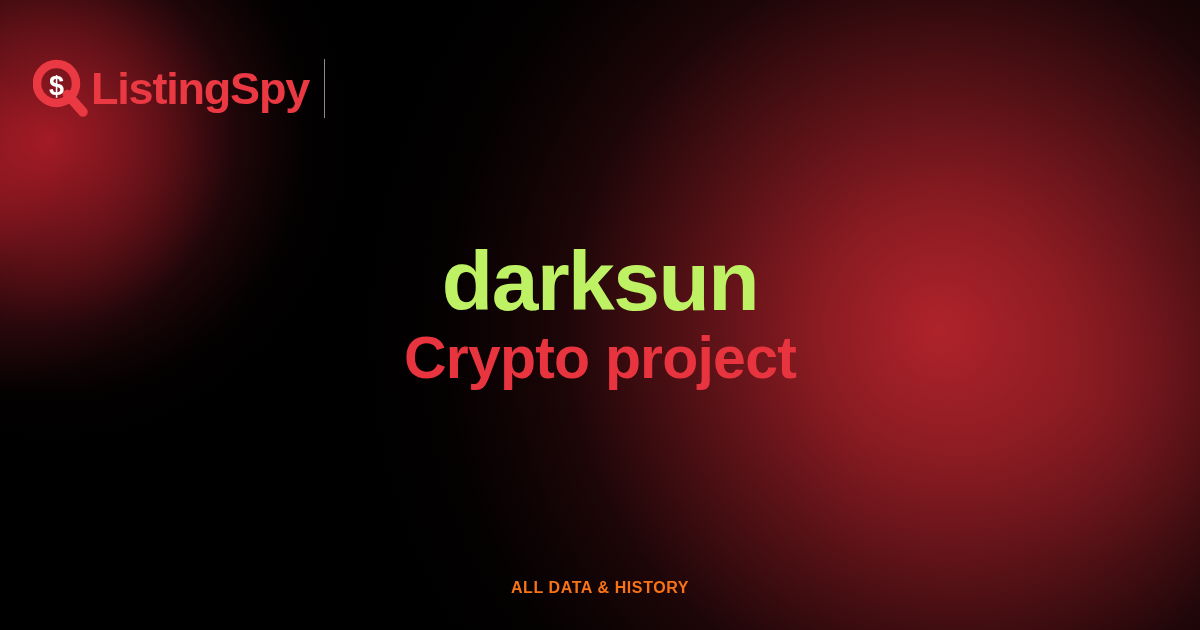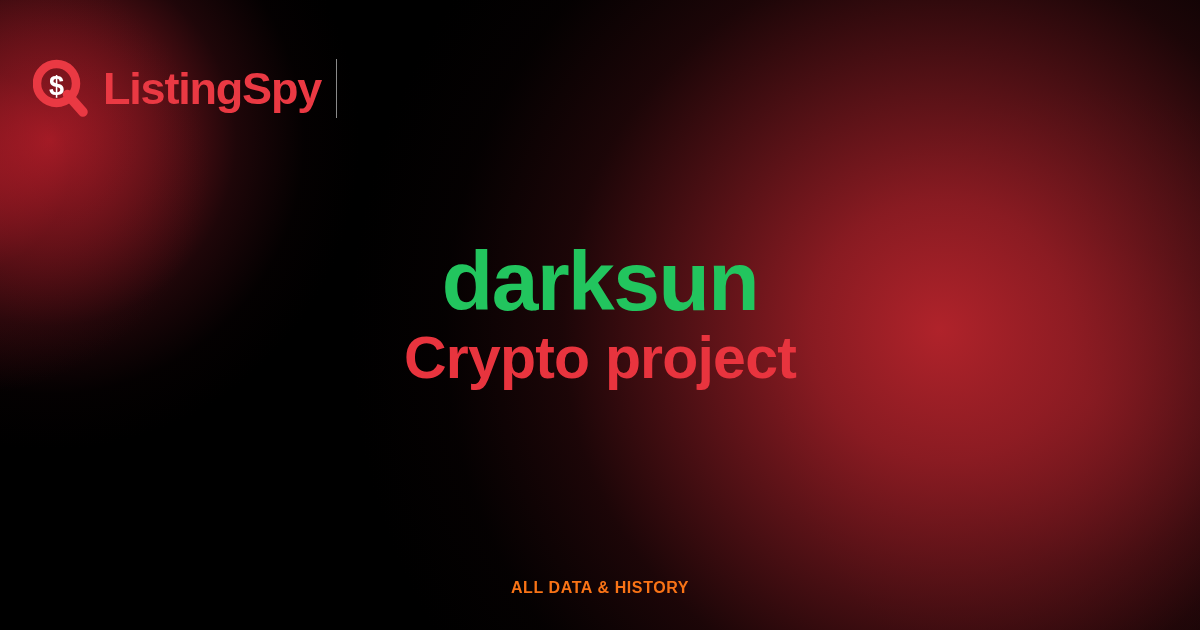--- a/index.html
+++ b/index.html
@@ -77,21 +77,21 @@
     align-items: center;
     height: 66px;
   }
   #logo-mark {
     width: 58px;
     height: 60px;
     flex: 0 0 auto;
     display: block;
   }
   #brand-wordmark {
-    margin-left: 12px;
+    margin-left: 0;
     font-size: 45px;
     font-weight: bold;
     letter-spacing: -1.2px;
     line-height: 1;
     white-space: nowrap;
   }
   #brand-divider {
     width: 1px;
     height: 59px;
     background: #8a8a8a;
@@ -113,21 +113,21 @@
 
   
   #hero {
     position: absolute;
     left: 0;
     right: 0;
     top: 238px;
     text-align: center;
   }
   #hero-title {
-    color: #22c55e;
+    color: #bef264;
     font-size: 84px;
     font-weight: bold;
     letter-spacing: -1.5px;
     line-height: 1.04;
     margin: 0;
     word-break: break-word;
     padding: 0 60px;
   }
   #hero-subtitle {
     font-size: 59px;

